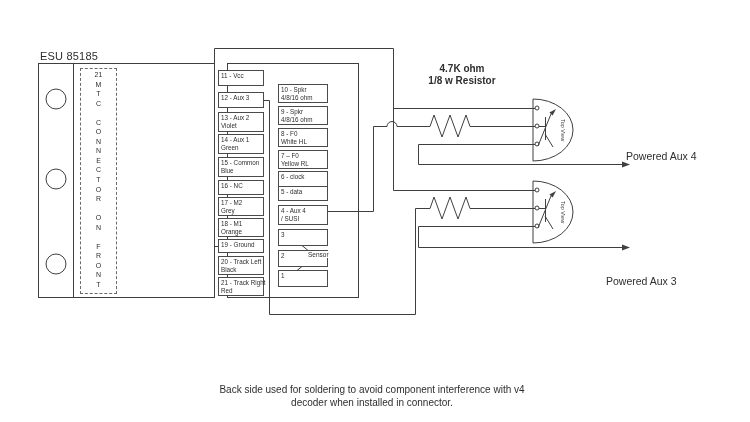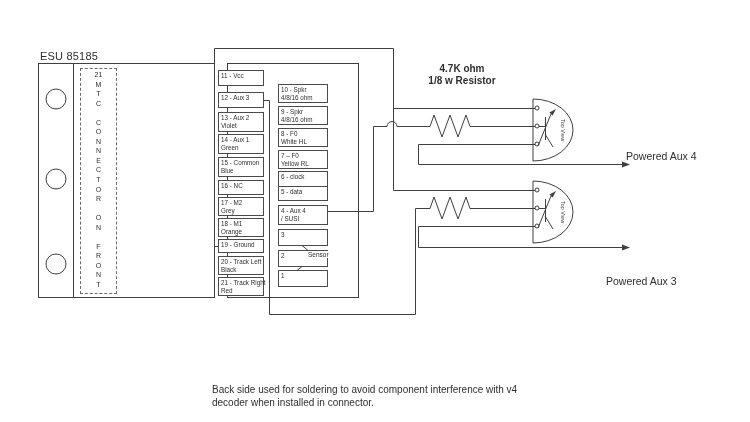--- a/index.html
+++ b/index.html
@@ -1,21 +1,21 @@
 <!DOCTYPE html>
 <html><head>
 <meta charset="utf-8">
 <style>
   html,body{margin:0;padding:0;background:#fff;}
   .canvas{position:relative;width:750px;height:422px;background:#ffffff;overflow:hidden;
           font-family:"Liberation Sans", sans-serif;color:#2e2e2e;}
   .canvas svg{position:absolute;left:0;top:0;z-index:1;}
   .lbl{position:absolute;z-index:3;}
   .title{left:255px;top:9px;width:280px;text-align:center;font-size:10px;}
-  .caption{left:212px;top:383px;width:320px;font-size:10px;line-height:13px;white-space:pre-line;}
+  .caption{left:212px;top:383px;width:320px;text-align:center;font-size:10px;line-height:13px;white-space:pre-line;}
   .esu{left:40px;top:50px;font-size:11px;letter-spacing:0.2px;}
   .mtc-box{position:absolute;z-index:2;left:80px;top:68px;width:37px;height:226px;
            border:1px dashed #6a6a6a;box-sizing:border-box;}
   .mtc-text{width:100%;text-align:center;font-size:7px;line-height:9.55px;white-space:pre-line;padding-top:1px;}
   .pin{position:absolute;z-index:2;background:#fff;border:1px solid #4a4a4a;box-sizing:border-box;
        font-size:6.3px;line-height:8px;padding:1px 0 0 2px;white-space:nowrap;}
   .pin span{display:block;}
   .sensor{left:308px;top:251px;width:30px;font-size:6.5px;background:#fff;z-index:2;}
   .part-label{text-align:center;font-size:10px;line-height:12px;white-space:pre-line;}
   .resistor-label{left:412px;top:63px;width:100px;font-weight:bold;}

